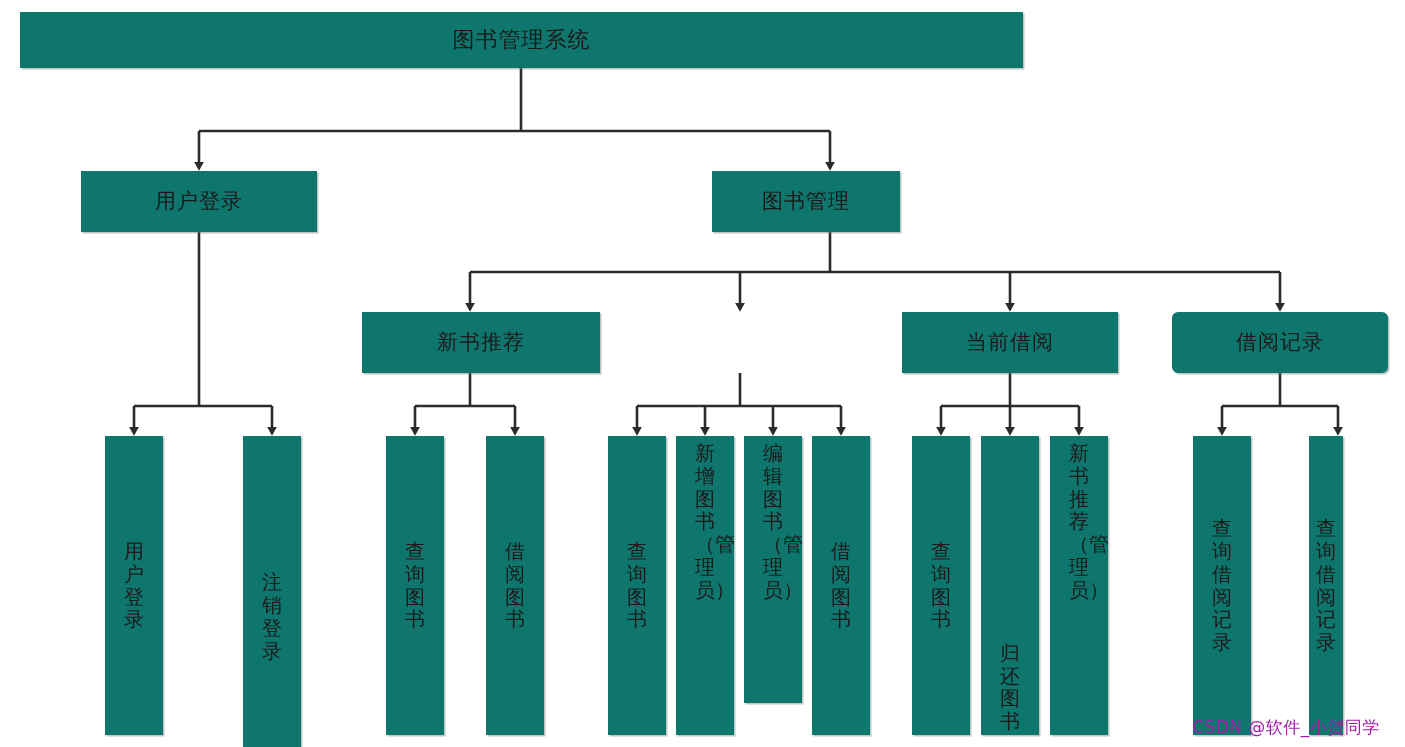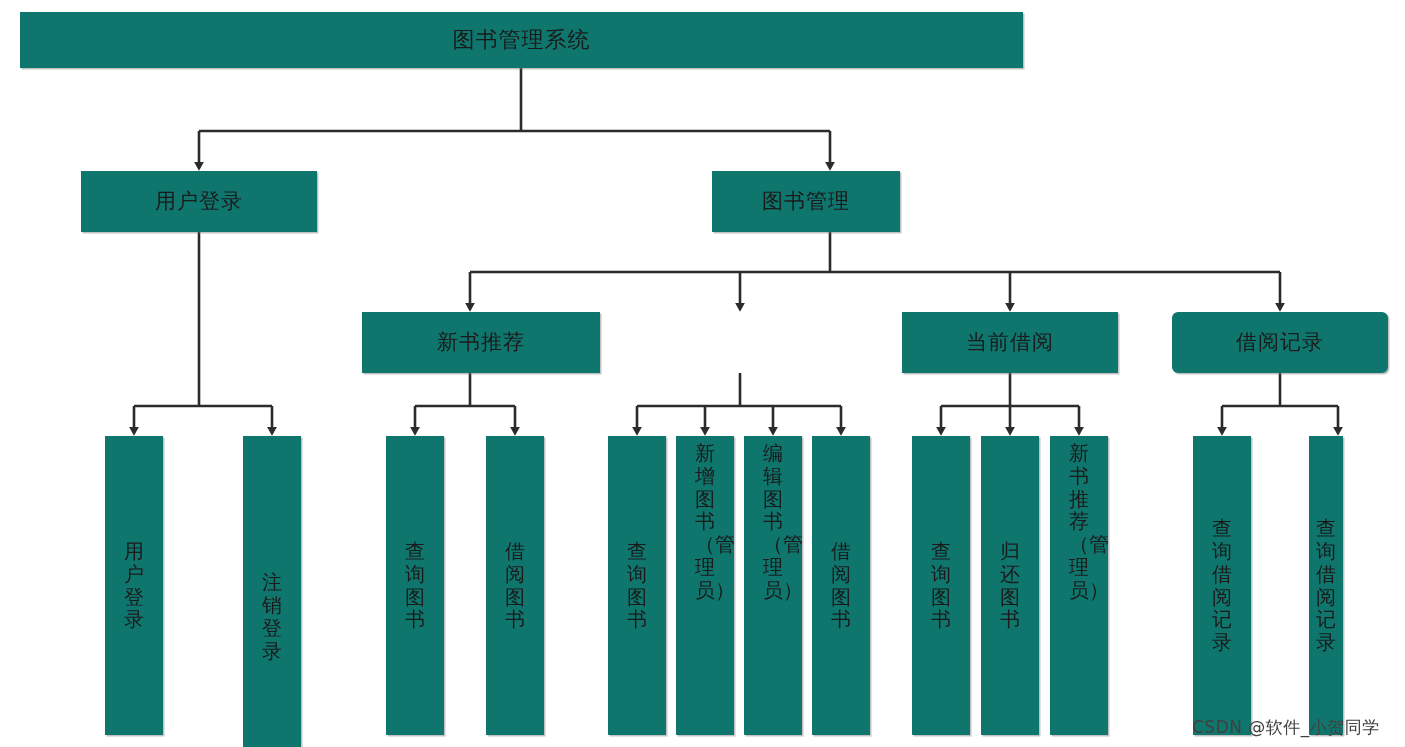--- a/index.html
+++ b/index.html
@@ -56,21 +56,21 @@
     text-align:center;
     width:1em;
     word-break:break-all;
     white-space:normal;
     color:#1a1a1a;
   }
   .node.v.top .label{ padding-top:4px; }
   .watermark{
     position:absolute;
     font-size:17px;
-    color:#404040;
+    color:#a21caf;
     white-space:nowrap;
     letter-spacing:0.5px;
     pointer-events:none;
   }
 </style>
 </head>
 <body>
 
 <div id="canvas">
 
@@ -160,31 +160,31 @@
   <div class="node v center" style="left:486px; top:436px; width:58px; height:299px;">
     <span class="label">借阅图书</span>
   </div>
 
   <div class="node v center" style="left:608px; top:436px; width:58px; height:299px;">
     <span class="label">查询图书</span>
   </div>
   <div class="node v top" style="left:676px; top:436px; width:58px; height:299px;">
     <span class="label">新增图书（管理员）</span>
   </div>
-  <div class="node v top" style="left:744px; top:436px; width:58px; height:299px;">
+  <div class="node v top" style="left:744px; top:436px; width:58px; height:267px;">
     <span class="label">编辑图书（管理员）</span>
   </div>
   <div class="node v center" style="left:812px; top:436px; width:58px; height:299px;">
     <span class="label">借阅图书</span>
   </div>
 
   <div class="node v center" style="left:912px; top:436px; width:58px; height:299px;">
     <span class="label">查询图书</span>
   </div>
-  <div class="node v center" style="left:981px; top:436px; width:58px; height:299px;">
+  <div class="node v center" style="left:981px; top:436px; width:58px; height:299px;align-items:flex-end;">
     <span class="label">归还图书</span>
   </div>
   <div class="node v top" style="left:1050px; top:436px; width:58px; height:299px;">
     <span class="label">新书推荐（管理员）</span>
   </div>
 
   <div class="node v center" style="left:1193px; top:436px; width:58px; height:299px;">
     <span class="label">查询借阅记录</span>
   </div>
   <div class="node v center" style="left:1309px; top:436px; width:34px; height:299px;">

